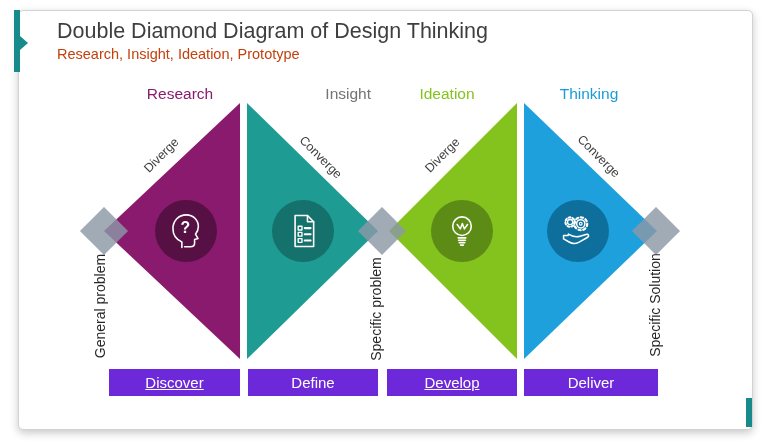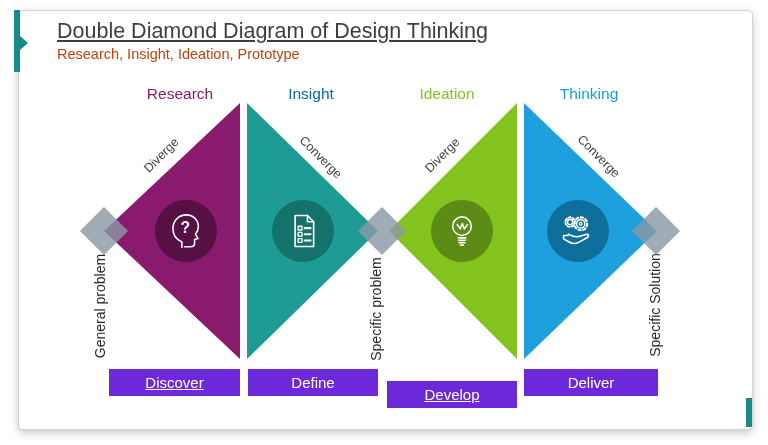--- a/index.html
+++ b/index.html
@@ -3,27 +3,27 @@
 <meta charset="utf-8">
 <style>
   html,body{margin:0;padding:0;background:#ffffff;}
   body{width:768px;height:445px;position:relative;font-family:"Liberation Sans",sans-serif;overflow:hidden;}
   .card{position:absolute;left:18px;top:10px;width:733px;height:418px;background:#ffffff;
         border:1px solid #d2d2d2;border-radius:5px;box-shadow:0 3px 9px rgba(0,0,0,0.22);}
   .bookmark{position:absolute;left:14px;top:10px;width:6px;height:62px;background:#178b8b;z-index:6;}
   .bookmark-arrow{position:absolute;left:20px;top:36px;width:8px;height:14px;background:#178b8b;
         clip-path:polygon(0 0,100% 50%,0 100%);z-index:6;}
   .bookmark-br{position:absolute;left:746px;top:398px;width:6px;height:29px;background:#178b8b;z-index:6;}
-  .title{position:absolute;left:57px;top:19px;font-size:21.5px;color:#3e3e3e;text-decoration:underline;}
+  .title{position:absolute;left:57px;top:19px;font-size:21.5px;color:#3e3e3e;}
   .subtitle{position:absolute;left:57px;top:46px;font-size:14.5px;color:#c2410c;}
 
   .stage-label{position:absolute;top:85px;width:120px;height:20px;text-align:center;
         font-size:15.5px;font-weight:normal;z-index:5;}
   .l-research{left:120px;color:#8a1a6e;}
-  .l-insight{left:251px;color:#0369a1;}
+  .l-insight{left:251px;color:#737373;text-align:right;}
   .l-ideation{left:387px;color:#84c31e;}
   .l-prototype{left:529px;color:#189cd9;}
 
   .tri{position:absolute;top:103px;height:256px;z-index:1;}
   .tri-left{clip-path:polygon(0 50%,100% 0,100% 100%);}   
   .tri-right{clip-path:polygon(0 0,100% 50%,0 100%);}     
   .t-research{left:104px;width:136px;background:#8a1a6e;}
   .t-insight{left:247px;width:131px;background:#1e9c94;}
   .t-ideation{left:389px;width:128px;background:#84c31e;}
   .t-prototype{left:524px;width:133px;background:#1ea0dd;}
@@ -58,21 +58,21 @@
   .m1{left:36px;top:297px;}
   .m2{left:312px;top:300px;}
   .m3{left:591px;top:296px;}
 
   .phase-bar{position:absolute;top:369px;height:27px;line-height:27px;text-align:center;
         color:#ffffff;font-size:15px;z-index:2;}
   .b-dark{background:#6d28d9;text-decoration:underline;}
   .b-light{background:#6d28d9;}
   .p1{left:109px;width:131px;}
   .p2{left:248px;width:130px;}
-  .p3{left:387px;width:130px;margin-top:12px;}
+  .p3{left:387px;width:130px;}
   .p4{left:524px;width:134px;}
 </style>
 </head>
 <body>
 
 <div class="card"></div>
 <div class="bookmark"></div>
 <div class="bookmark-arrow"></div>
 <div class="bookmark-br"></div>
 

